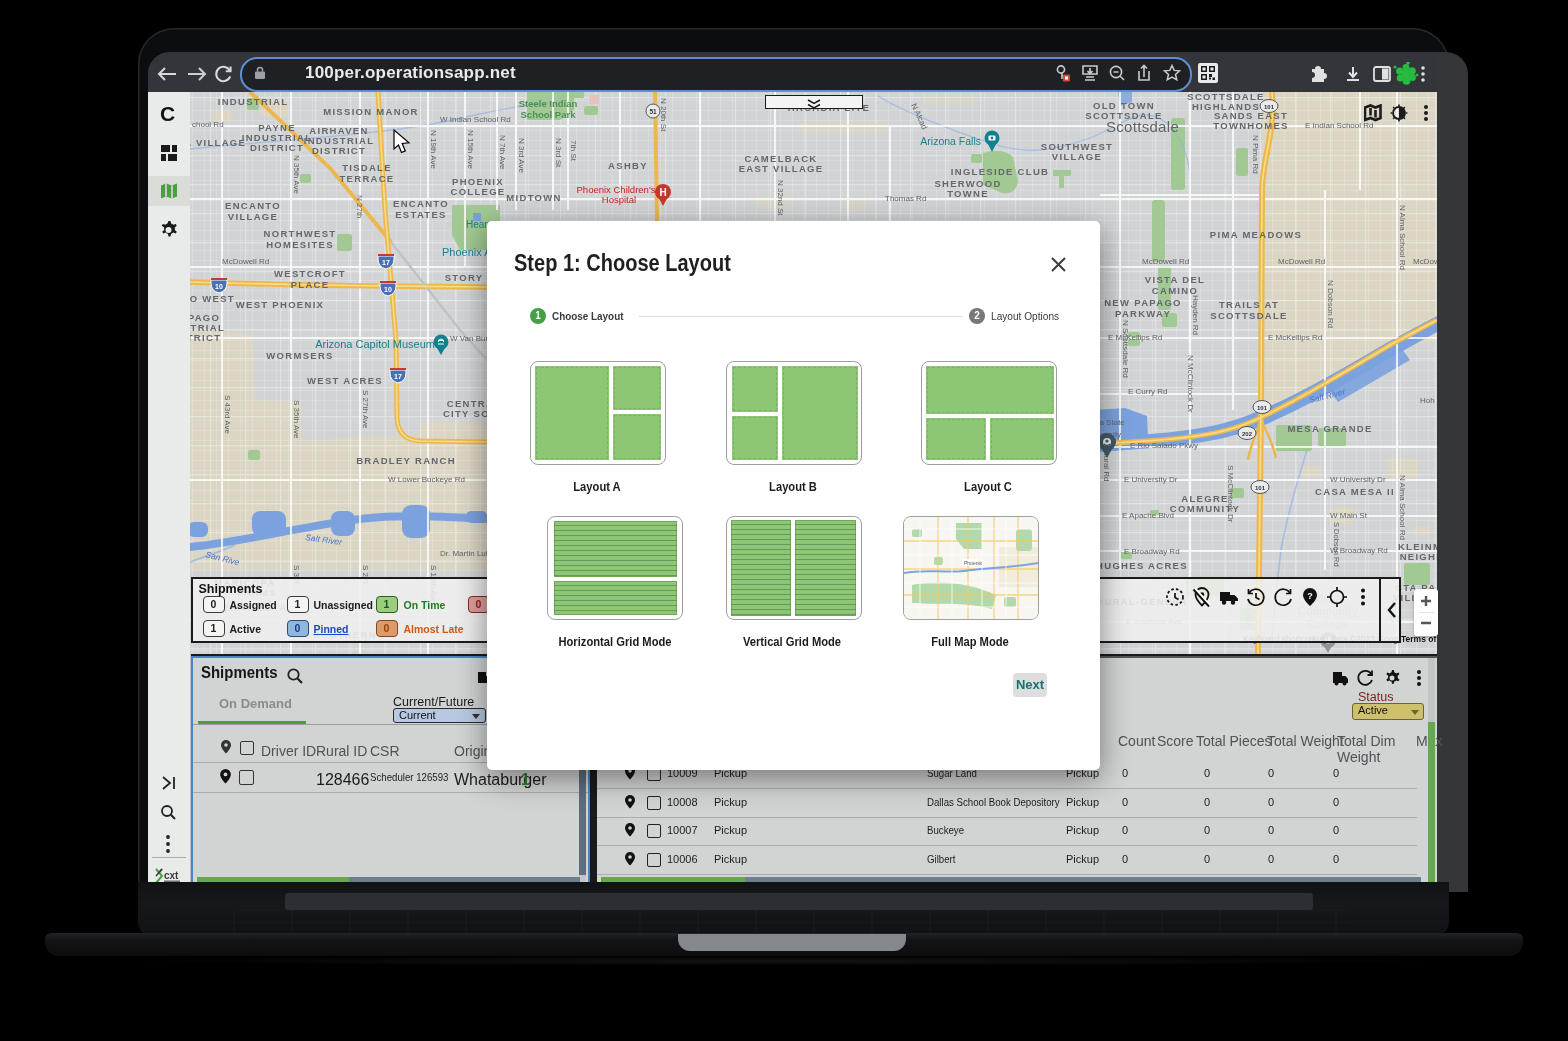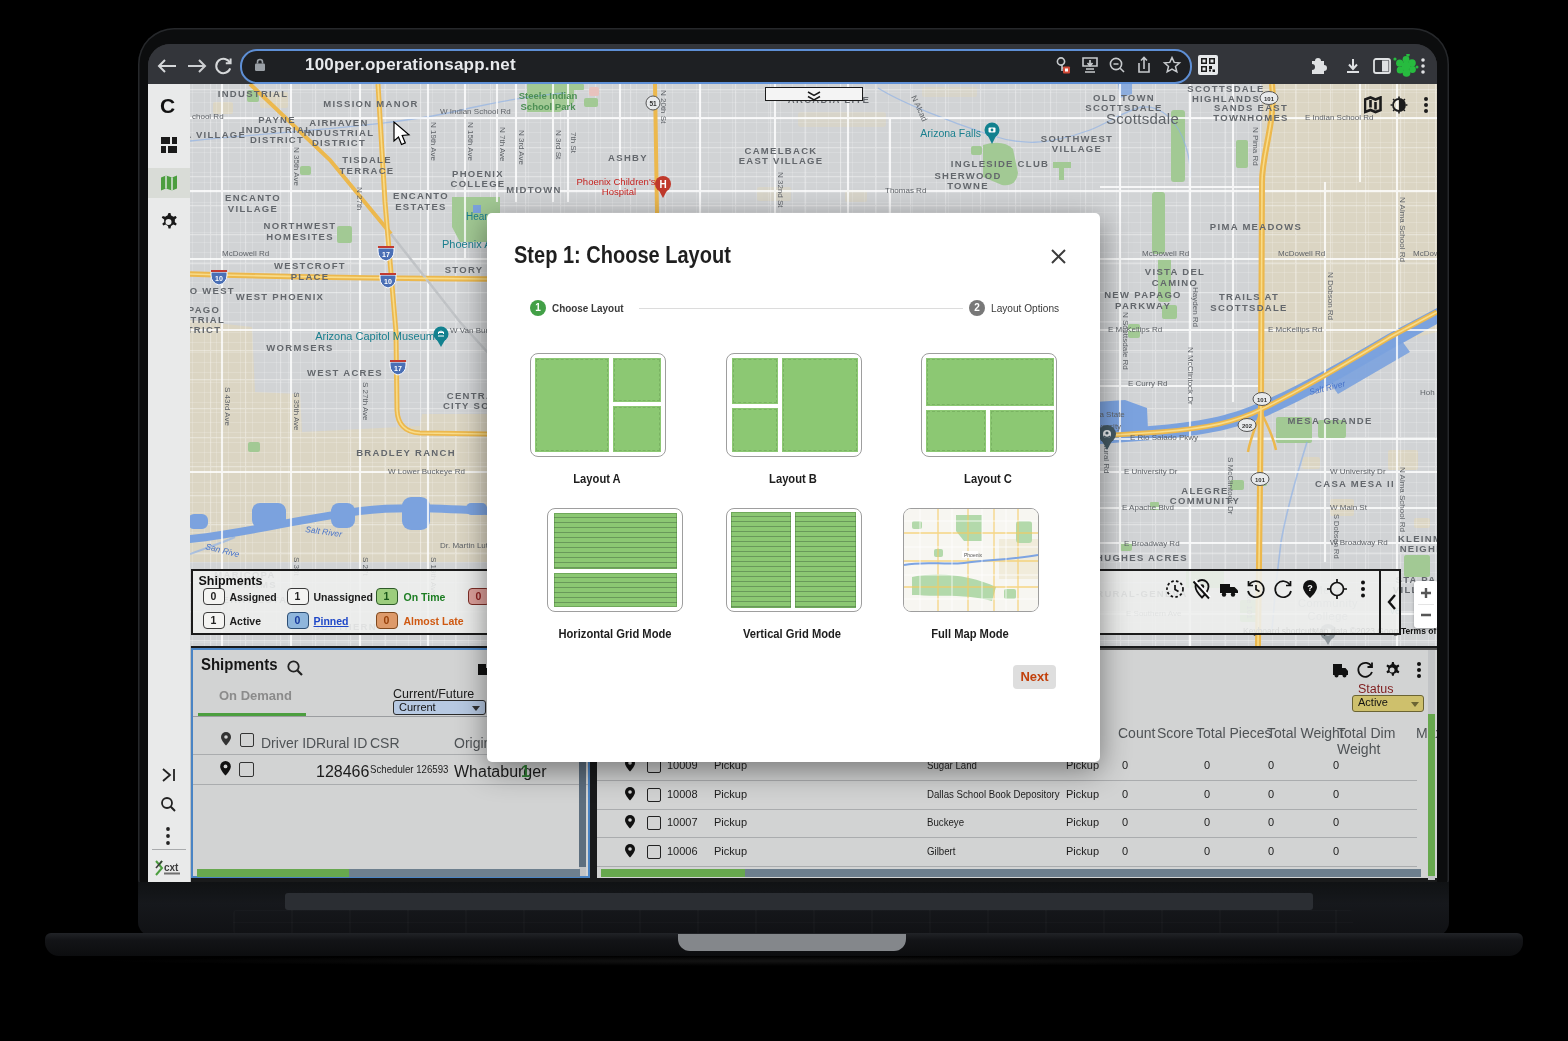--- a/index.html
+++ b/index.html
@@ -2,22 +2,22 @@
 <html><head>
 <meta charset="utf-8">
 <style>
   html,body{margin:0;padding:0;}
   body{width:1568px;height:1041px;background:#000;position:relative;overflow:hidden;
        font-family:"Liberation Sans",sans-serif;}
   .abs{position:absolute;}
   
   #shell{left:138px;top:28px;width:1311px;height:862px;background:#0c0d0e;
          border-radius:36px 36px 10px 10px;box-shadow:0 0 0 1.5px #26282b inset, 0 2px 6px 1px #000;}
-  #screen{left:148px;top:44px;width:1289px;height:840px;background:#35363a;
-          border-radius:22px 22px 0 0;overflow:hidden;}
+  #screen{left:148px;top:52px;width:1289px;height:840px;background:#35363a;
+          border-radius:22px 22px 0 0;overflow:hidden;padding-left:31px;}
   
   #chrome{left:0;top:0;width:1289px;height:40px;background:#33353a;}
   #pill{position:absolute;left:92px;top:5px;width:948px;height:31px;background:#1e2023;
         border:2.5px solid #5e8fd5;border-radius:17px;}
   #url{position:absolute;left:157px;top:11px;color:#e8eaed;font-size:17px;font-weight:600;letter-spacing:.2px;}
   
   #app{left:148px;top:82px;width:1289px;height:800px;background:#191a1b;}
   #sidebar{left:0;top:0;width:42px;height:800px;background:#e9eaea;border-right:1px solid #bfc1c2;}
   #map{left:42px;top:0;width:1247px;height:562px;}
   
@@ -832,21 +832,21 @@
             <g stroke="#fff" stroke-width="1" opacity=".8">
               <path d="M16 0 V102 M48 0 V102 M78 0 V102 M102 0 V102 M0 12 H134 M0 38 H134 M0 66 H134 M0 90 H134"></path>
             </g>
             <rect x="58" y="42" width="16" height="7" fill="#fff" opacity=".9"></rect>
             <text x="60" y="48" font-size="5" fill="#555">Phoenix</text>
           </svg>
         </div>
         <div class="mlab" style="left:48px;top:413px;">Horizontal Grid Mode</div>
         <div class="mlab" style="left:225px;top:413px;">Vertical Grid Mode</div>
         <div class="mlab" style="left:403px;top:413px;">Full Map Mode</div>
-        <div style="position:absolute;left:526px;top:452px;width:43px;height:24px;background:#dedede;border-radius:4px;color:#c2410c;font-size:13px;font-weight:bold;text-align:center;line-height:24px;">Next</div>
+        <div style="position:absolute;left:526px;top:452px;width:34px;height:24px;background:#dedede;border-radius:4px;color:#0f766e;font-size:13px;font-weight:bold;text-align:center;line-height:24px;">Next</div>
       </div>
     </div>
   </div>
   <div id="deck" class="abs">
     <div style="position:absolute;left:95px;top:28px;width:1120px;height:24px;background:repeating-linear-gradient(90deg, rgba(255,255,255,.02) 0 2px, transparent 2px 58px), repeating-linear-gradient(rgba(255,255,255,.018) 0 1px, transparent 1px 12px);border-radius:4px;"></div>
   </div>
   <div id="hinge" class="abs"></div>
   <div id="base" class="abs"></div>
   <div id="scoop" class="abs"></div>
   <div id="baseshadow" class="abs"></div>

